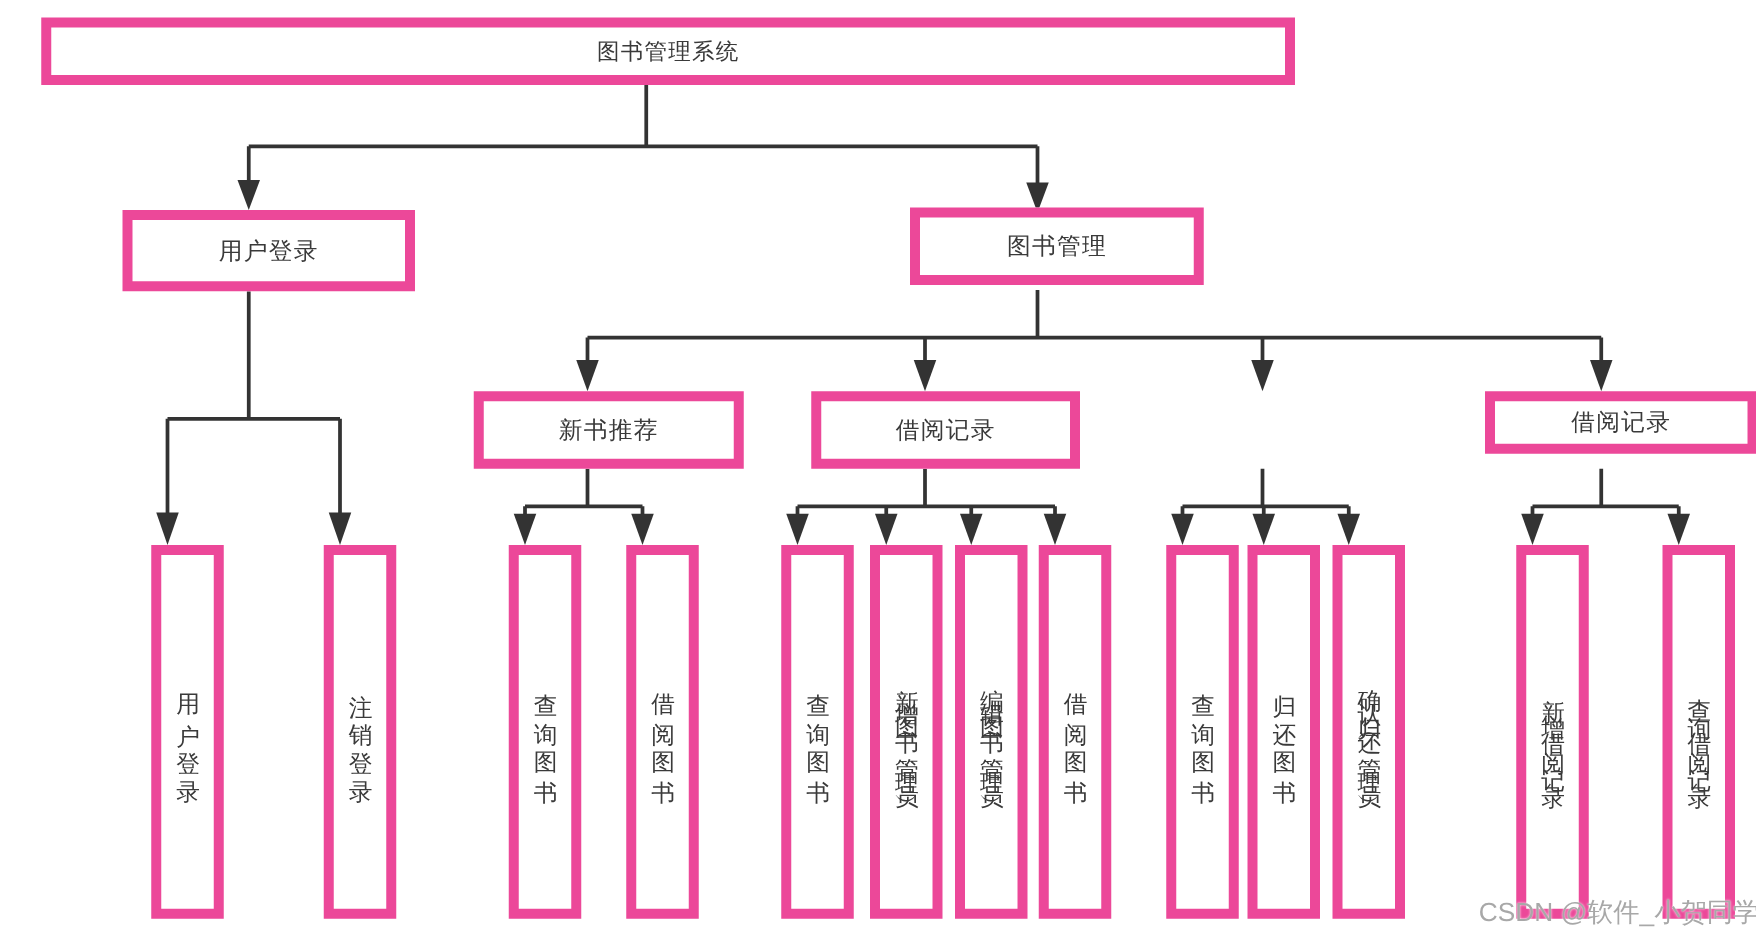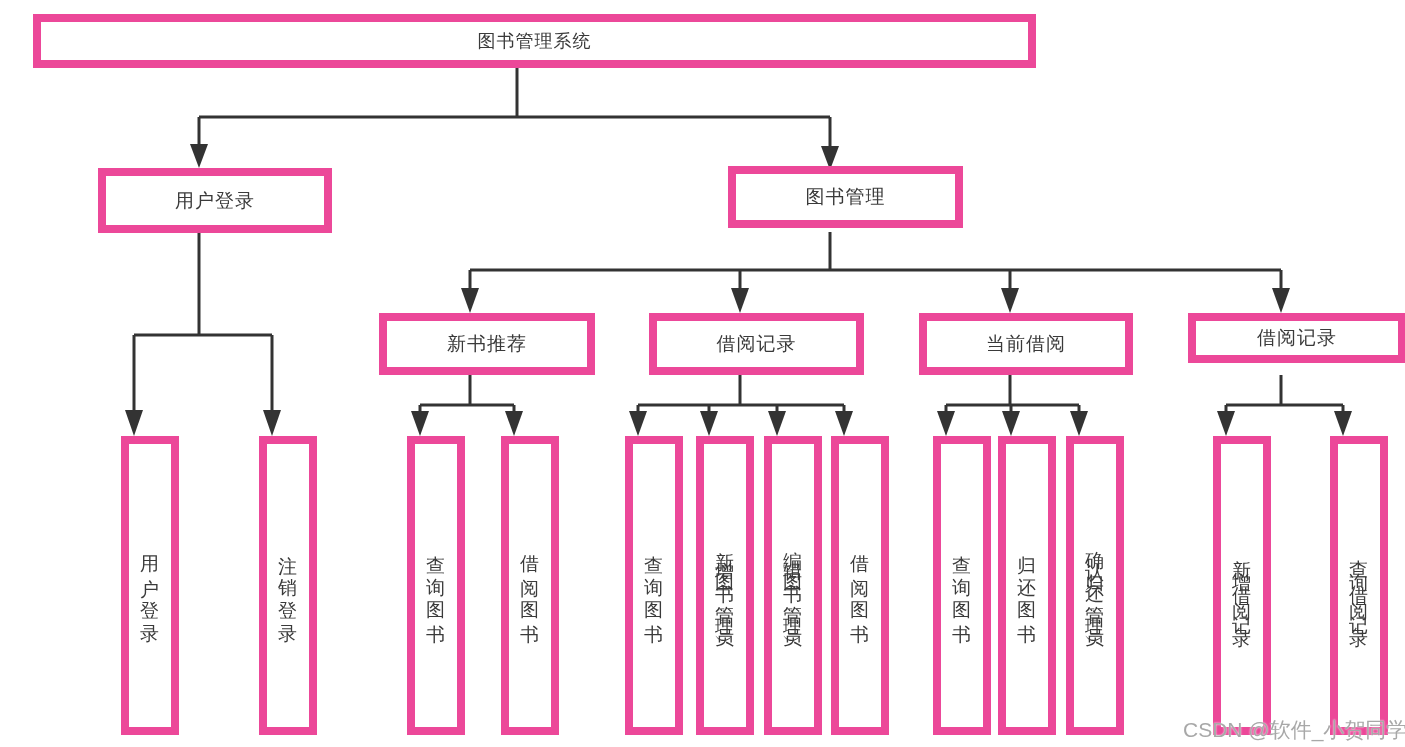--- a/index.html
+++ b/index.html
@@ -143,23 +143,20 @@
   <div class="node" style="left:712px;top:166px;width:235px;height:62px;">
     <span class="h-label">图书管理</span>
   </div>
 
   <div class="node" style="left:363px;top:313px;width:216px;height:62px;">
     <span class="h-label">新书推荐</span>
   </div>
   <div class="node" style="left:633px;top:313px;width:215px;height:62px;">
     <span class="h-label">借阅记录</span>
   </div>
-  <div class="node" style="left:903px;top:313px;width:214px;height:62px;">
-    <span class="h-label">当前借阅</span>
-  </div>
   <div class="node" style="left:1172px;top:313px;width:218px;height:50px;">
     <span class="h-label">借阅记录</span>
   </div>
 
   <div class="node" style="left:105px;top:436px;width:58px;height:299px;">
     <span class="v-label v4">用户登录</span>
   </div>
   <div class="node" style="left:243px;top:436px;width:58px;height:299px;">
     <span class="v-label v4">注销登录</span>
   </div>

